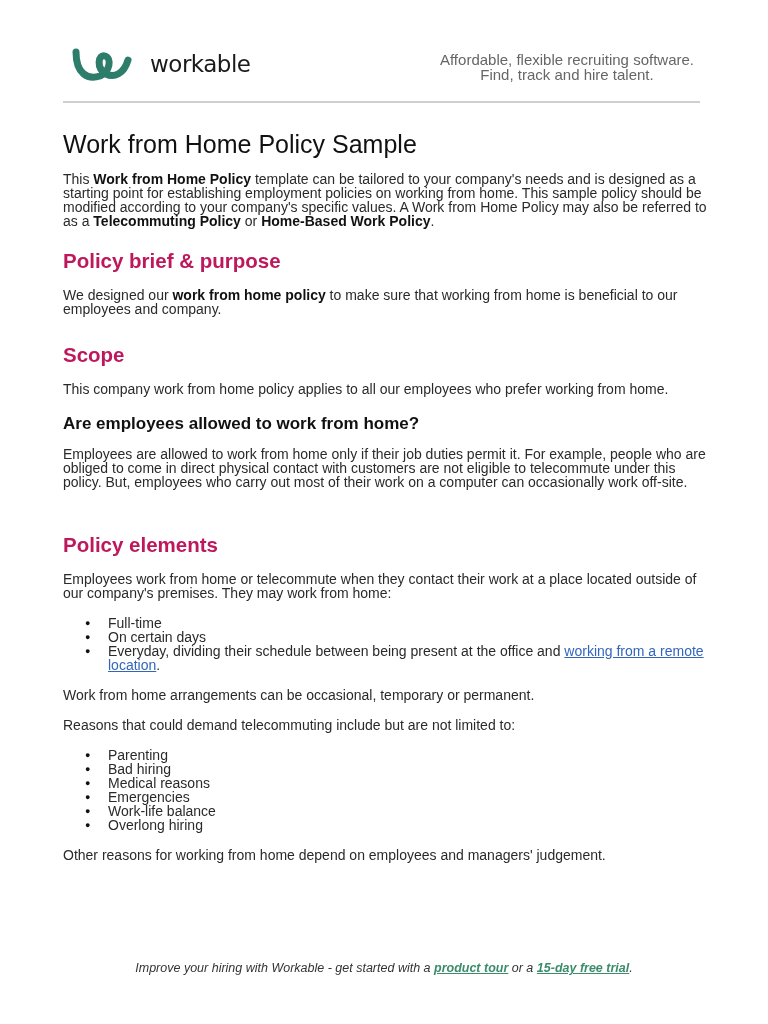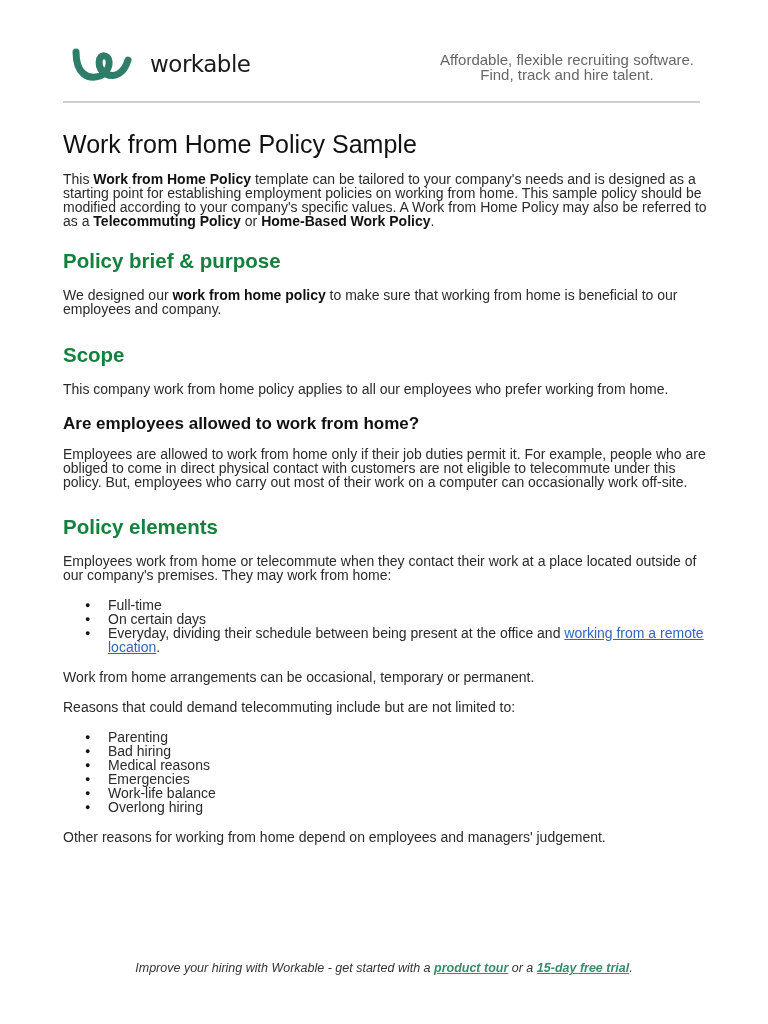--- a/index.html
+++ b/index.html
@@ -8,21 +8,21 @@
 
     .header { position: absolute; left: 0; top: 0; width: 768px; height: 110px; }
     .logo { position: absolute; left: 72px; top: 44px; display: flex; align-items: center; }
     .logo-mark { width: 66px; height: 40px; }
     .logo-text { font-family: "DejaVu Sans", sans-serif; font-size: 23px; color: #1a1a1a; margin-left: 12px; letter-spacing: -0.5px; line-height: 40px; }
     .tagline { position: absolute; right: 74px; top: 52px; text-align: center; font-size: 15px; color: #666666; line-height: 15px; }
     .header-rule { position: absolute; left: 63px; top: 101px; width: 637px; height: 2px; background: #cfcfcf; }
 
     .content { position: absolute; left: 63px; top: 128px; width: 645px; }
     h1 { font-size: 25px; font-weight: normal; color: #111111; line-height: 32px; margin-bottom: 12px; }
-    h2 { font-size: 20.5px; font-weight: bold; color: #15803d; line-height: 26px; }
+    h2 { font-size: 20.5px; font-weight: bold; color: #be185d; line-height: 26px; }
     h3 { font-size: 17px; font-weight: bold; color: #111111; line-height: 20px; }
     p, li { font-size: 14px; line-height: 14px; color: #2a2a2a; }
     b { color: #111111; }
     a.link { color: #3366bb; text-decoration: underline; }
 
     .mb16 { margin-bottom: 16px; }
     .mb20 { margin-bottom: 20px; }
     ul { list-style: none; margin-left: 22px; margin-bottom: 16px; }
     ul li { position: relative; padding-left: 23px; }
     ul li::before { content: "●"; position: absolute; left: 0; top: 0; font-size: 9px; color: #111; }
@@ -52,21 +52,21 @@
 
   <p class="mb20"><span>This </span><b>Work from Home Policy</b><span> template can be tailored to your company's needs and is designed as a starting point for establishing employment policies on working from home. This sample policy should be modified according to your company's specific values. A Work from Home Policy may also be referred to as a </span><b>Telecommuting Policy</b><span> or </span><b>Home-Based Work Policy</b><span>.</span></p>
 
   <h2 style="margin-bottom:14px;">Policy brief &amp; purpose</h2>
   <p style="margin-bottom:26px;"><span>We designed our </span><b>work from home policy</b><span> to make sure that working from home is beneficial to our employees and company.</span></p>
 
   <h2 style="margin-bottom:14px;">Scope</h2>
   <p style="margin-bottom:18px;">This company work from home policy applies to all our employees who prefer working from home.</p>
 
   <h3 style="margin-bottom:13px;">Are employees allowed to work from home?</h3>
-  <p style="margin-bottom:25px;">Employees are allowed to work from home only if their job duties permit it. For example, people who are obliged to come in direct physical contact with customers are not eligible to telecommute under this policy. But, employees who carry out most of their work on a computer can occasionally work off-site.</p>
+  <p style="margin-bottom:43px;">Employees are allowed to work from home only if their job duties permit it. For example, people who are obliged to come in direct physical contact with customers are not eligible to telecommute under this policy. But, employees who carry out most of their work on a computer can occasionally work off-site.</p>
 
   <h2 style="margin-bottom:14px;">Policy elements</h2>
   <p class="mb16">Employees work from home or telecommute when they contact their work at a place located outside of our company's premises. They may work from home:</p>
 
   <ul>
     <li>Full-time</li>
     <li>On certain days</li>
     <li><span>Everyday, dividing their schedule between being present at the office and </span><a class="link" href="#">working from a remote location</a><span>.</span></li>
   </ul>
 

